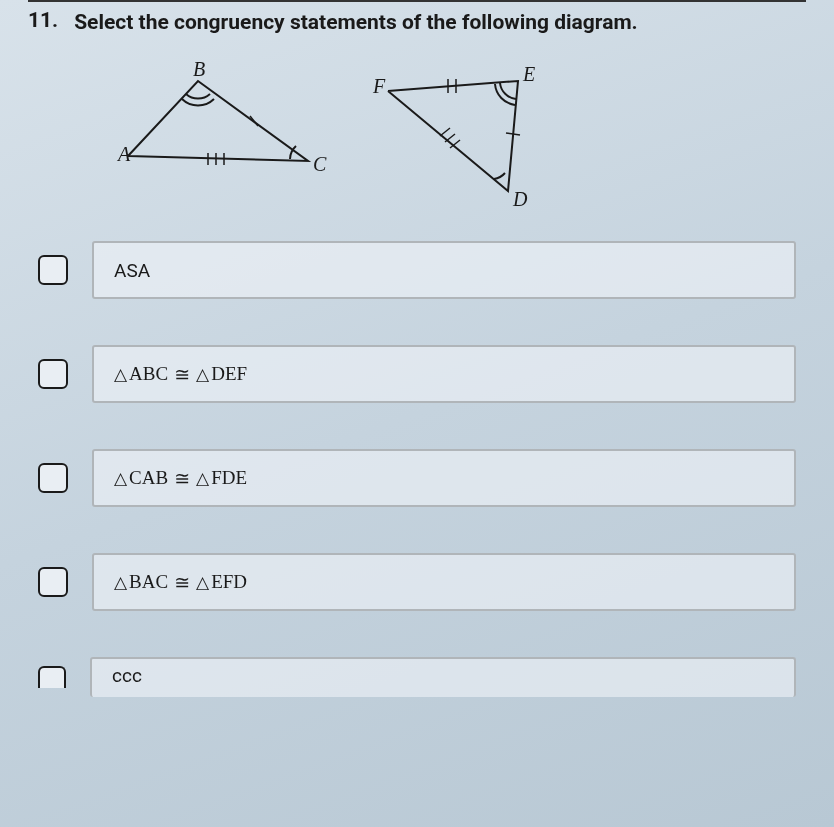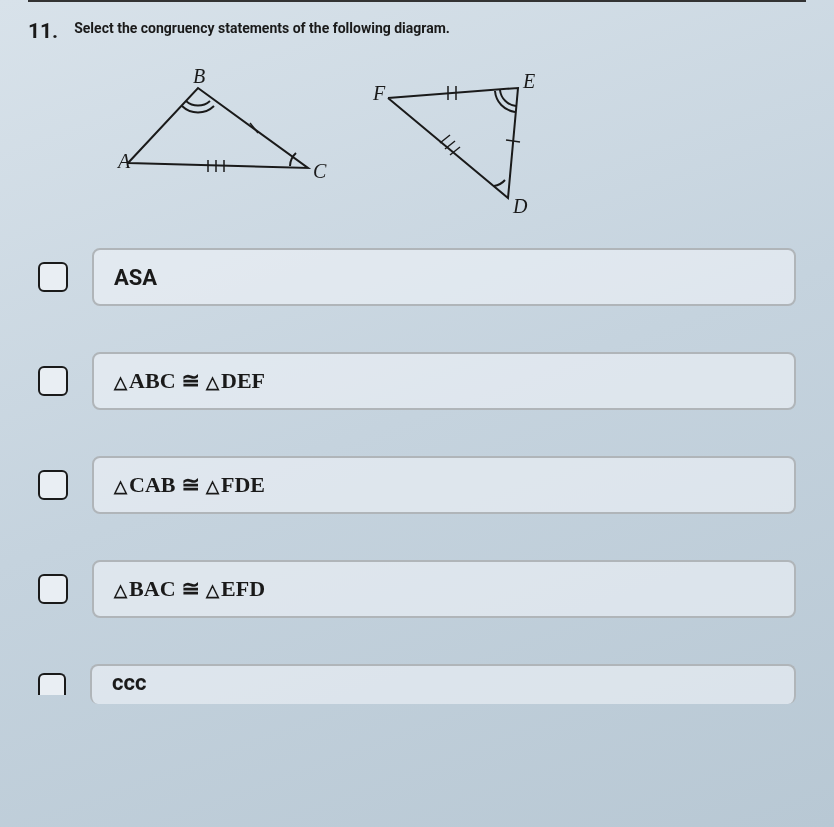--- a/index.html
+++ b/index.html
@@ -11,30 +11,30 @@
     background: linear-gradient(160deg, #d8e2ea 0%, #c5d3de 50%, #b8c8d4 100%);
     font-family: -apple-system, BlinkMacSystemFont, "Segoe UI", Roboto, sans-serif;
     color: #1a1a1a;
     overflow: hidden;
     position: relative;
   }
   .content { padding: 0 28px; }
   .question-row {
     display: flex;
     gap: 16px;
-    padding-top: 17px;
+    padding-top: 6px;
     border-top: 2px solid #333;
   }
   .qnum {
     font-size: 21px;
     font-weight: 700;
     min-width: 30px;
   }
   .qtext {
-    font-size: 14px;
+    font-size: 21px;
     font-weight: 700;
     line-height: 1.35;
   }
   .diagram-area {
     margin: 25px 0 30px 80px;
     display:flex;
     gap:40px;
   }
   svg.tri { overflow: visible; }
   .tri text { font-family: serif; font-style: italic; font-size: 20px; fill:#1a1a1a; }
@@ -55,25 +55,25 @@
     border:2px solid #1a1a1a;
     border-radius:6px;
     background:#e9eef3;
     flex-shrink:0;
     cursor:pointer;
   }
   .cb.active { border:3px solid #3a7bc8; }
   .opt-box {
     flex:1;
     border:2px solid #b0b5b9;
-    border-radius:8px;
+    border-radius:3px;
     background:rgba(240,244,248,0.6);
     padding:16px 20px;
-    font-size:22px;
-    font-weight:700;
+    font-size:19px;
+    font-weight:400;
     height:58px;
     display:flex;
     align-items:center;
   }
   .tri-sym {
     font-family: serif;
     display:inline-flex;
     align-items:center;
   }
   .congr::before { content: "\2245"; margin:0 6px; }

